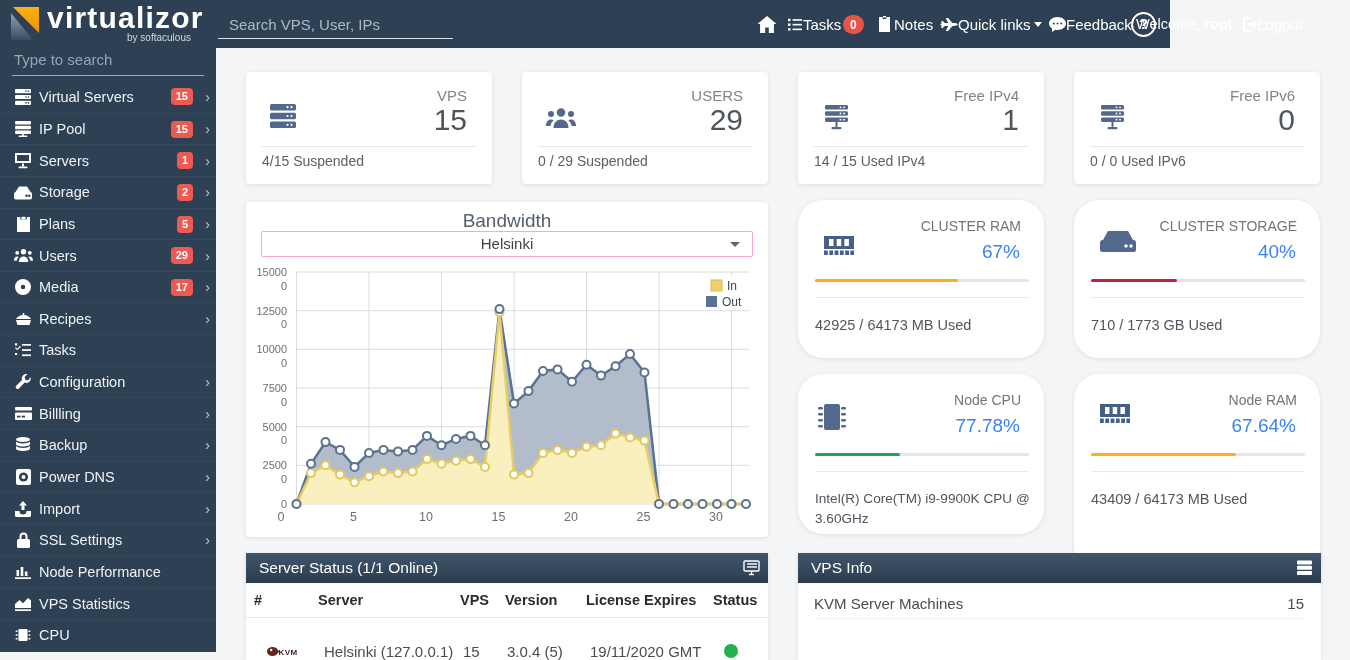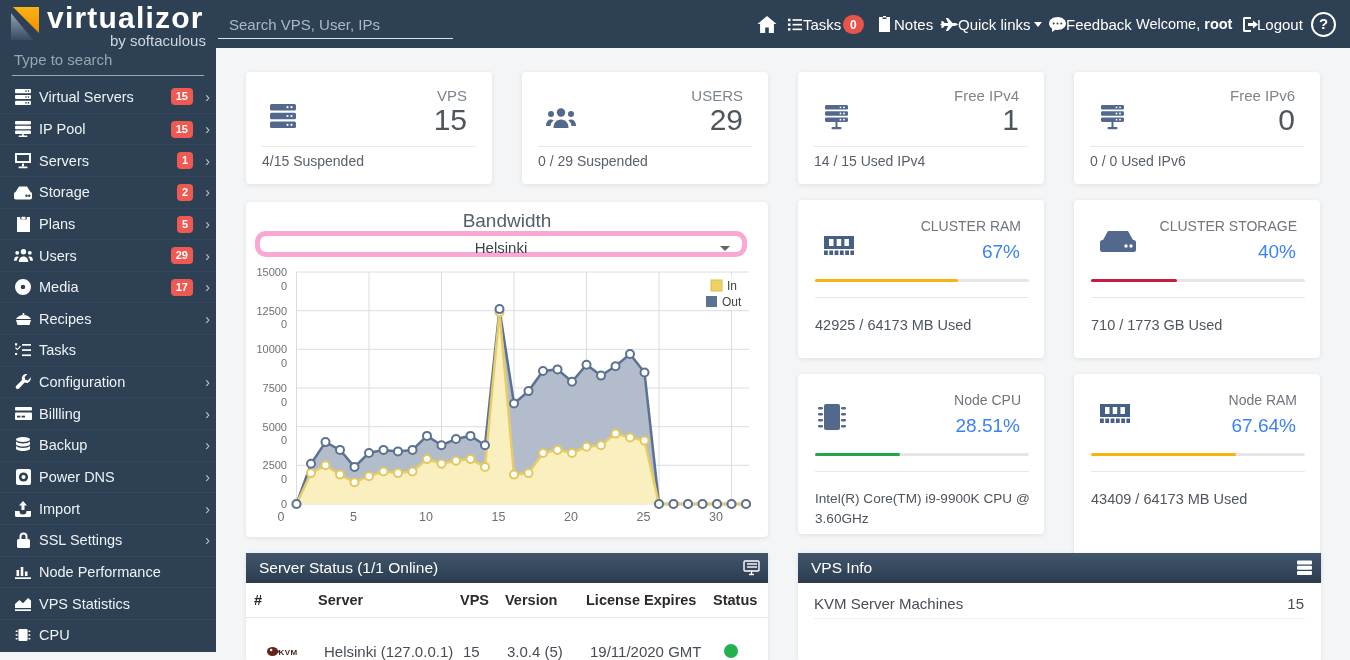--- a/index.html
+++ b/index.html
@@ -1,54 +1,54 @@
 <!DOCTYPE html>
 <html><head>
 <meta charset="utf-8">
 <style>
 * { margin:0; padding:0; box-sizing:border-box; }
 html,body { width:1350px; height:660px; overflow:hidden; }
 body { font-family:"Liberation Sans",sans-serif; background:#f4f5f6; position:relative; }
 .abs { position:absolute; }
 
-#hdr { position:absolute; top:0; left:0; width:1350px; height:48px; background:#2e4053; z-index:30; }
+#hdr { position:absolute; top:0; left:0; width:1170px; height:48px; background:#2e4053; z-index:30; }
 #logo-txt { position:absolute; left:47px; top:1px; font-size:30px; color:#fff; font-weight:bold; letter-spacing:1.2px; }
-#logo-by { position:absolute; left:110px; top:32px; width:98px; text-align:left; font-size:15px; color:#cfd6de; }
+#logo-by { position:absolute; left:110px; top:32px; width:98px; text-align:center; font-size:10px; color:#cfd6de; }
 #srch { position:absolute; left:218px; top:10px; width:235px; height:29px; border-bottom:1px solid #dde2e8; color:#aeb9c5; font-size:15px; line-height:29px; padding-left:11px; }
 #topnav { position:absolute; left:0; top:0; width:1350px; height:48px; color:#fff; font-size:15px; }
 #topnav .it { position:absolute; top:0; height:48px; display:flex; align-items:center; }
 #topnav svg { display:block; }
 
 #side { position:absolute; top:40px; left:0; width:216px; height:612px; background:#2e4053; z-index:20; }
 #side-search { height:36px; margin:0 12px 5px; border-bottom:1px solid rgba(255,255,255,.55); color:#98a5b3; font-size:15px; line-height:40px; padding-left:2px; }
 .mi { position:relative; height:31.65px; display:flex; align-items:center; border-top:1px solid rgba(255,255,255,.04); color:#eef2f6; font-size:14.5px; }
 .mi:first-of-type { border-top:none; }
 .mi .ic { width:20px; margin-left:13px; margin-right:6px; display:flex; justify-content:center; }
 .mi .bdg { position:absolute; right:23px; top:7px; min-width:13px; text-align:center; background:#ee5a51; color:#fff; font-size:11px; font-weight:bold; padding:2px 5px 2px; border-radius:4px; line-height:13px; }
 .mi .chv { position:absolute; right:6px; top:50%; margin-top:-10px; color:rgba(255,255,255,.7); font-size:14px; line-height:20px; }
 
 .card { position:absolute; background:#fff; border-radius:4px; box-shadow:0 1px 5px rgba(0,0,0,.09); }
 .stat { width:246px; height:112px; top:72px; }
 .stat .lbl { position:absolute; right:25px; top:15px; font-size:15px; color:#7d858d; }
 .stat .num { position:absolute; right:25px; top:31px; font-size:30px; line-height:34px; color:#4e555b; }
 .stat .hr  { position:absolute; left:16px; right:16px; top:74px; border-top:1px solid #e9e9e9; }
 .stat .cap { position:absolute; left:16px; top:81px; font-size:14px; color:#59616a; }
 .stat .icw { position:absolute; left:24px; top:32px; }
-.pct { width:246px; height:158px; }
+.pct { width:246px; height:158px;border-radius:25px; }
 .pct .lbl { position:absolute; right:23px; top:18px; font-size:14px; color:#6f767e; }
 .pct .num { position:absolute; right:24px; top:37px; font-size:19px; line-height:30px; color:#3b82f6; }
 .pct .bar { position:absolute; left:17px; right:15px; top:79px; height:3px; border-radius:2px; background:#e6e6e6; }
 .pct .bar i { display:block; height:3px; border-radius:2px; }
 .pct .hr { position:absolute; left:17px; right:15px; top:97px; border-top:1px solid #e9e9e9; }
 .pct .cap { position:absolute; left:17px; top:115px; font-size:14.5px; color:#4f565e; line-height:20px; }
 .pct .icw { position:absolute; left:26px; top:36px; }
 
 #bw { left:246px; top:202px; width:522px; height:335px; }
 #bw h3 { position:absolute; top:8px; width:100%; text-align:center; font-size:19px; font-weight:400; color:#555f6b; }
-#bw .sel { position:absolute; left:9px; top:29px; width:492px; height:26px; border:5px solid #f9a8d4; border-radius:11px; background:#fff; font-size:15px; color:#3c4248; text-align:center; line-height:24px; }
+#bw .sel { position:absolute; left:15px; top:29px; width:492px; height:26px; border:1px solid #f9a8d4; border-radius:2px; background:#fff; font-size:15px; color:#3c4248; text-align:center; line-height:24px; }
 #bw .sel .car { position:absolute; right:12px; top:10px; width:0; height:0; border-left:5px solid transparent; border-right:5px solid transparent; border-top:5px solid #666; }
 
 .tpanel { position:absolute; background:#fff; box-shadow:0 1px 4px rgba(0,0,0,.1); }
 .thead { height:30px; background:linear-gradient(180deg,#41566c,#2b3c4e); color:#fff; font-size:15.5px; line-height:30px; padding-left:13px; position:relative; }
 .thead svg { position:absolute; right:8px; top:7px; }
 </style>
 </head>
 <body>
 
 <div id="hdr">
@@ -405,21 +405,21 @@
           <rect x="0" y="13" width="5" height="2.6" rx="1.3"></rect>
           <rect x="0" y="19" width="5" height="2.6" rx="1.3"></rect>
           <rect x="0" y="25" width="5" height="2.6" rx="1.3"></rect>
           <rect x="23" y="7" width="5" height="2.6" rx="1.3"></rect>
           <rect x="23" y="13" width="5" height="2.6" rx="1.3"></rect>
           <rect x="23" y="19" width="5" height="2.6" rx="1.3"></rect>
           <rect x="23" y="25" width="5" height="2.6" rx="1.3"></rect>
         </g>
       </svg></div>
   <div class="lbl">Node CPU</div>
-    <div class="num">28.51%</div>
+    <div class="num">77.78%</div>
   <div class="bar">
       <i style="width:39.5%;background:#23a64a"></i>
     </div>
   <div class="hr"></div>
     <div class="cap" style="font-size:13.6px;white-space:nowrap">Intel(R) Core(TM) i9-9900K CPU @<br>3.60GHz</div>
 </div>
 <div class="card pct" style="left:1074px;top:374px;height:207px">
   <div class="icw" style="top:30px"><svg width="30" height="19" viewBox="0 0 30 19" fill="#456084">
         <path d="M0 0h30v13H0z"></path>
         <g fill="#fff">

